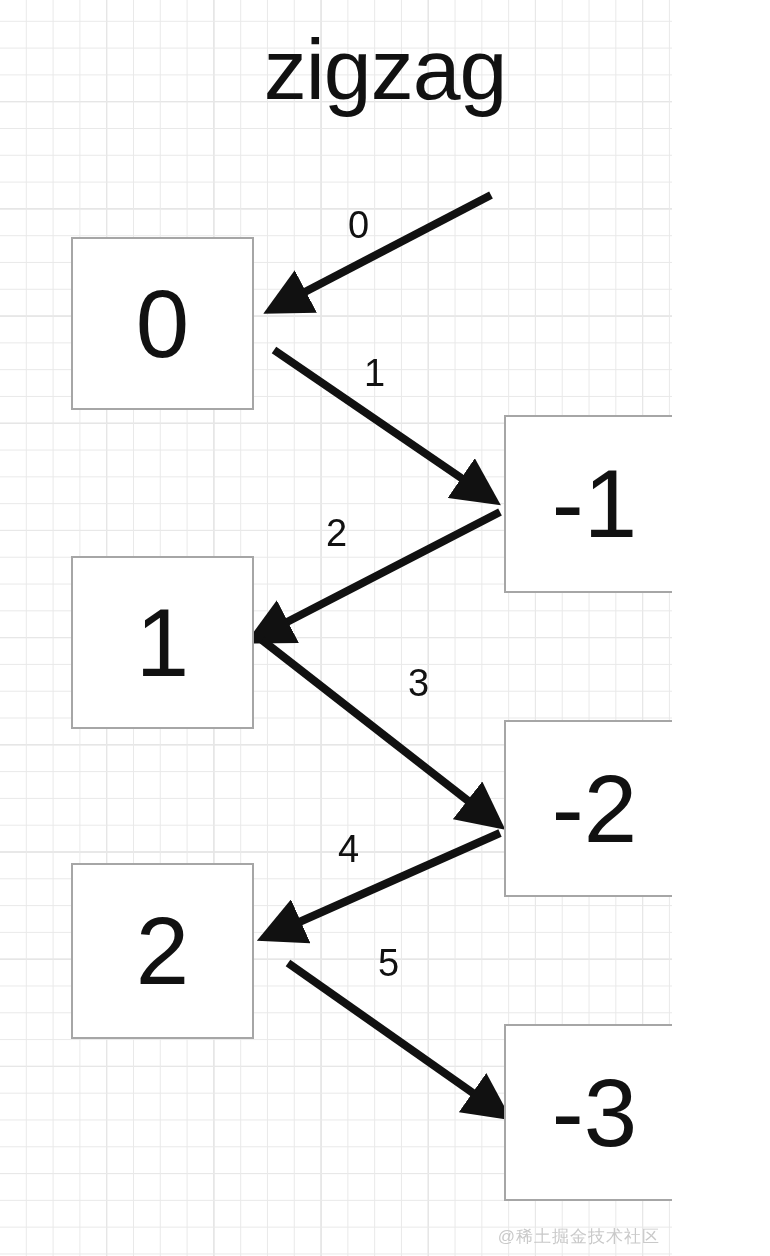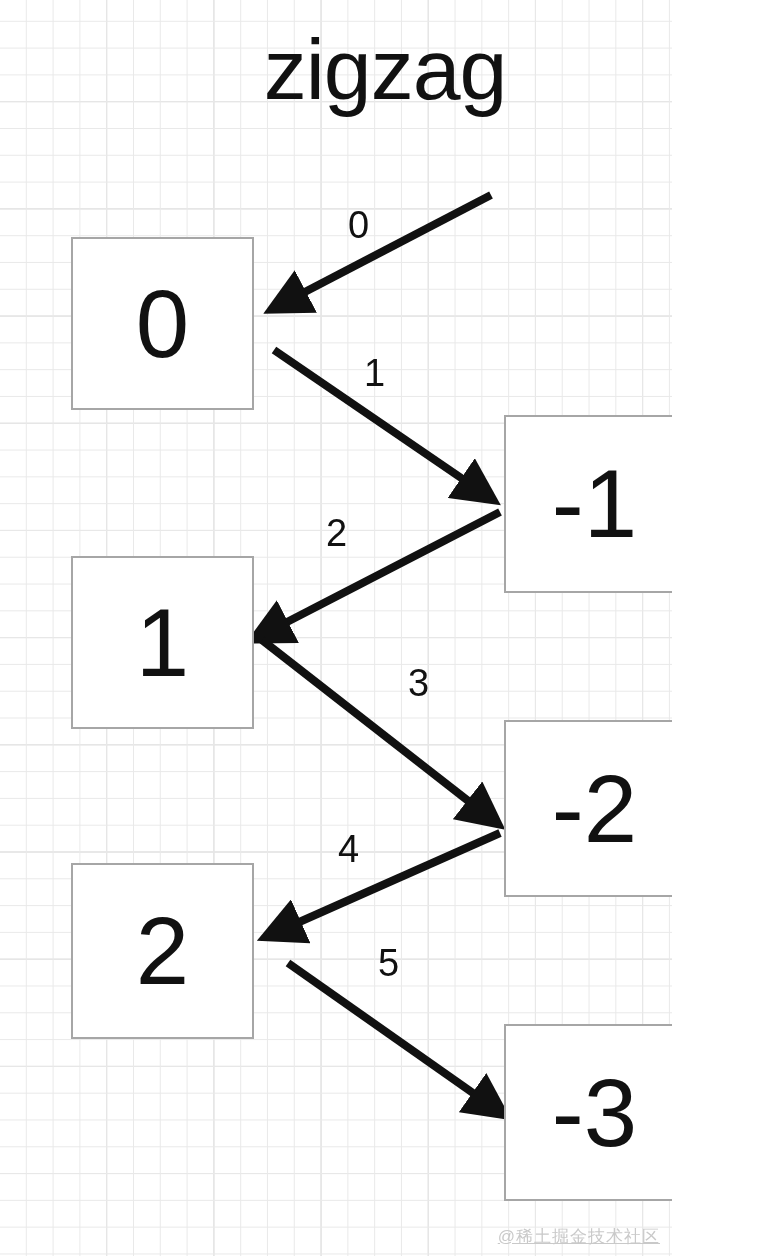--- a/index.html
+++ b/index.html
@@ -68,21 +68,20 @@
     overflow: visible;
   }
   .watermark {
     position: absolute;
     right: 12px;
     bottom: 8px;
     font-size: 17px;
     color: #c9c9c9;
     letter-spacing: 1px;
     white-space: nowrap;
-    text-decoration: underline;
   }
 </style>
 </head>
 <body>
 
 <div id="canvas">
 
   <div class="title">zigzag</div>
 
   <svg class="edges" viewBox="0 0 770 1256">

